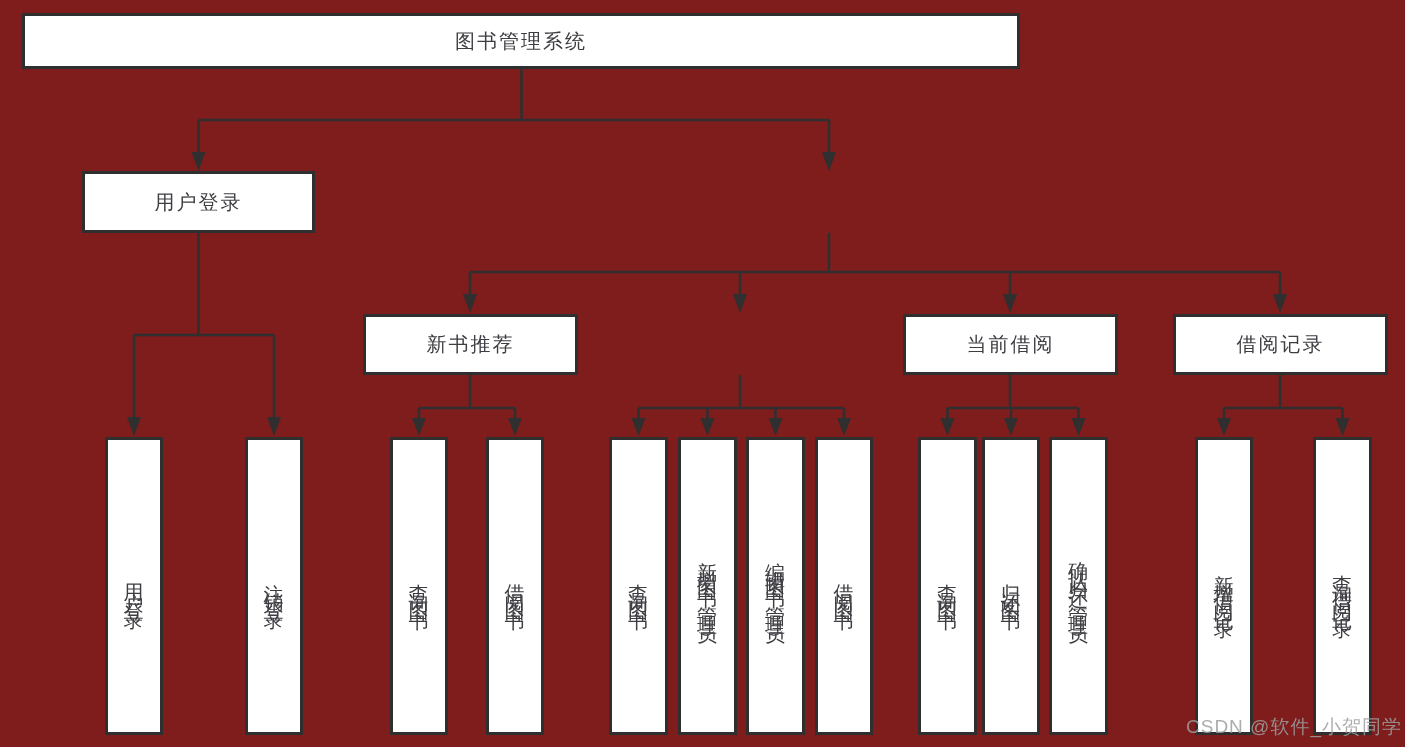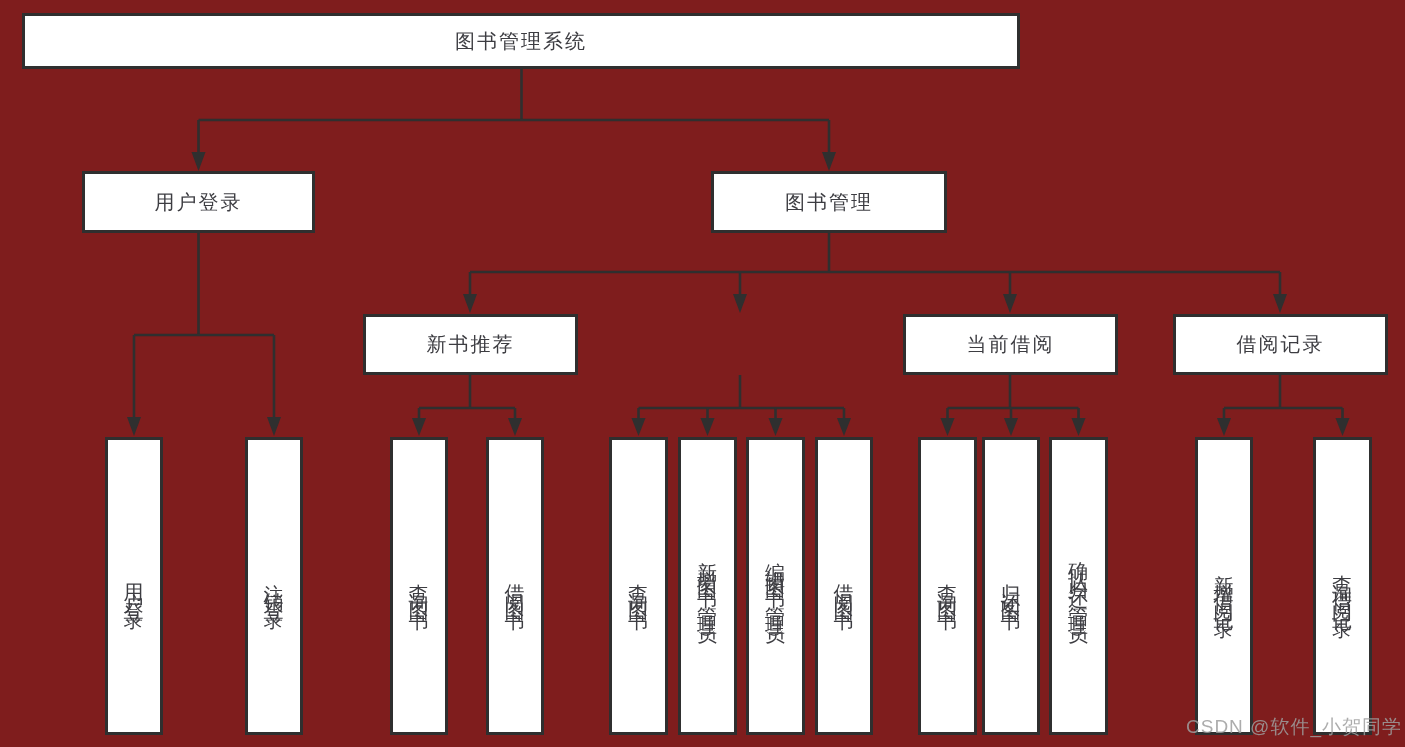--- a/index.html
+++ b/index.html
@@ -152,23 +152,20 @@
     <polygon points="1335.5,418 1349.5,418 1342.5,436"></polygon>
   </svg>
 
   <div class="box root-box">
     <span class="h-label">图书管理系统</span>
   </div>
 
   <div class="box l2-a">
     <span class="h-label">用户登录</span>
   </div>
-  <div class="box l2-b">
-    <span class="h-label">图书管理</span>
-  </div>
 
   <div class="box l3 l3-0">
     <span class="h-label">新书推荐</span>
   </div>
   <div class="box l3 l3-2">
     <span class="h-label">当前借阅</span>
   </div>
   <div class="box l3 l3-3">
     <span class="h-label">借阅记录</span>
   </div>

